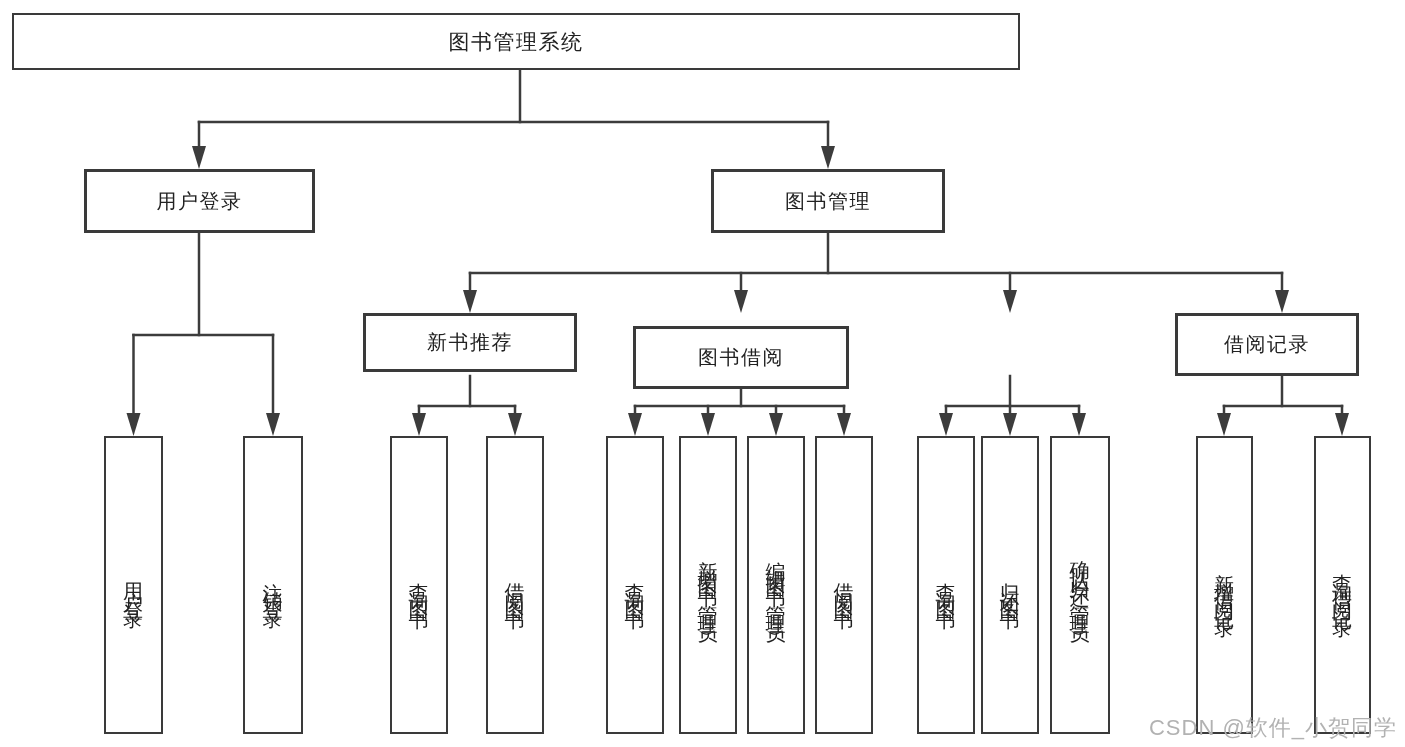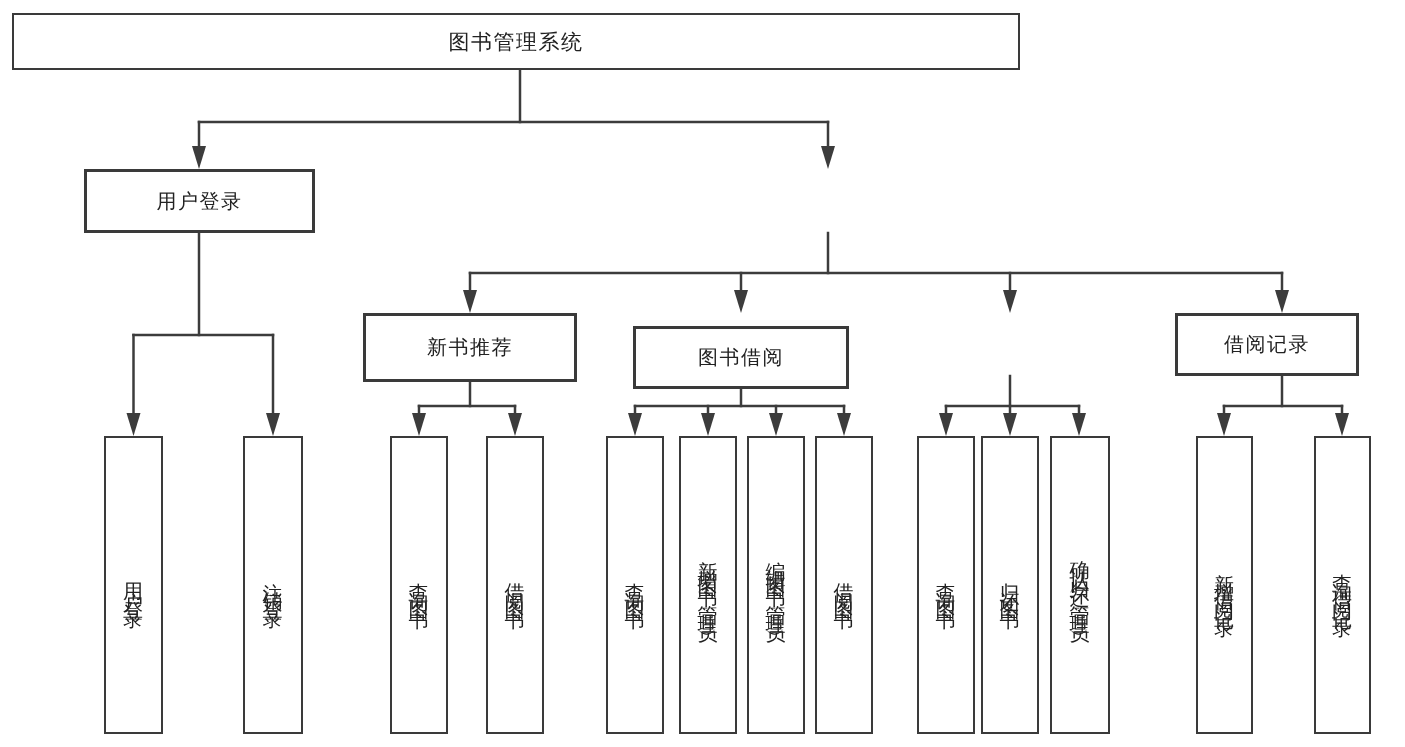--- a/index.html
+++ b/index.html
@@ -87,22 +87,25 @@
       <polygon points="1335,413 1349,413 1342,436"></polygon>
     </svg>
 
   <div class="box root" style="left:12px;top:13px;width:1008px;height:57px">
     <span class="hlabel">图书管理系统</span>
   </div>
 
   <div class="box" style="left:84px;top:169px;width:231px;height:64px">
     <span class="hlabel">用户登录</span>
   </div>
+  <div class="box" style="left:711px;top:169px;width:234px;height:64px">
+    <span class="hlabel">图书管理</span>
+  </div>
 
-  <div class="box" style="left:363px;top:313px;width:214px;height:69px">
+  <div class="box" style="left:363px;top:313px;width:214px;height:59px">
     <span class="hlabel">新书推荐</span>
   </div>
   <div class="box" style="left:633px;top:326px;width:216px;height:63px">
     <span class="hlabel">图书借阅</span>
   </div>
   <div class="box" style="left:1175px;top:313px;width:184px;height:63px">
     <span class="hlabel">借阅记录</span>
   </div>
 
   <div class="box leaf" style="left:104px;top:436px;width:59px;height:298px">
@@ -142,13 +145,14 @@
     <span class="vtext">确认归还（管理员）</span>
   </div>
 
   <div class="box leaf" style="left:1196px;top:436px;width:57px;height:298px">
     <span class="vtext">新增借阅记录</span>
   </div>
   <div class="box leaf" style="left:1314px;top:436px;width:57px;height:298px">
     <span class="vtext">查询借阅记录</span>
   </div>
 
+  <div class="watermark">CSDN @软件_小贺同学</div>
 </div>
 
 </body></html>

